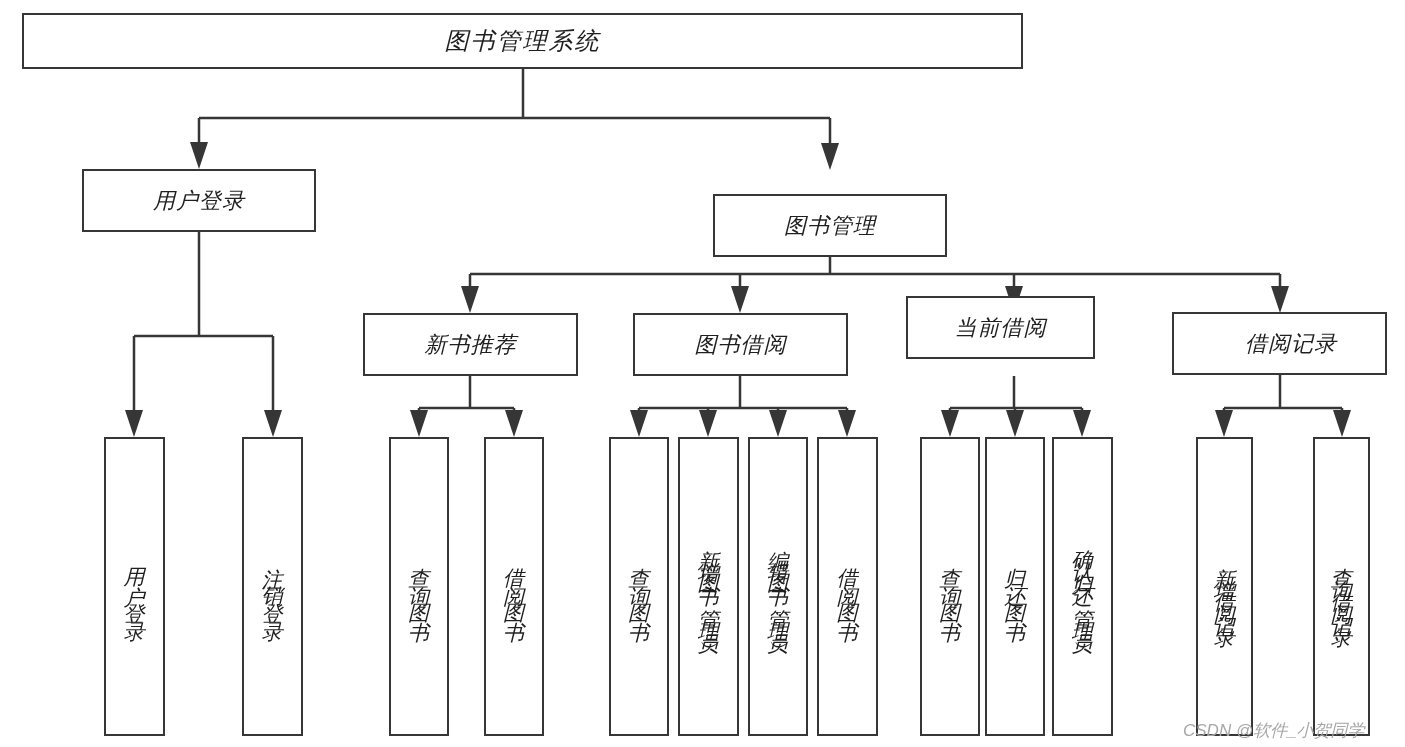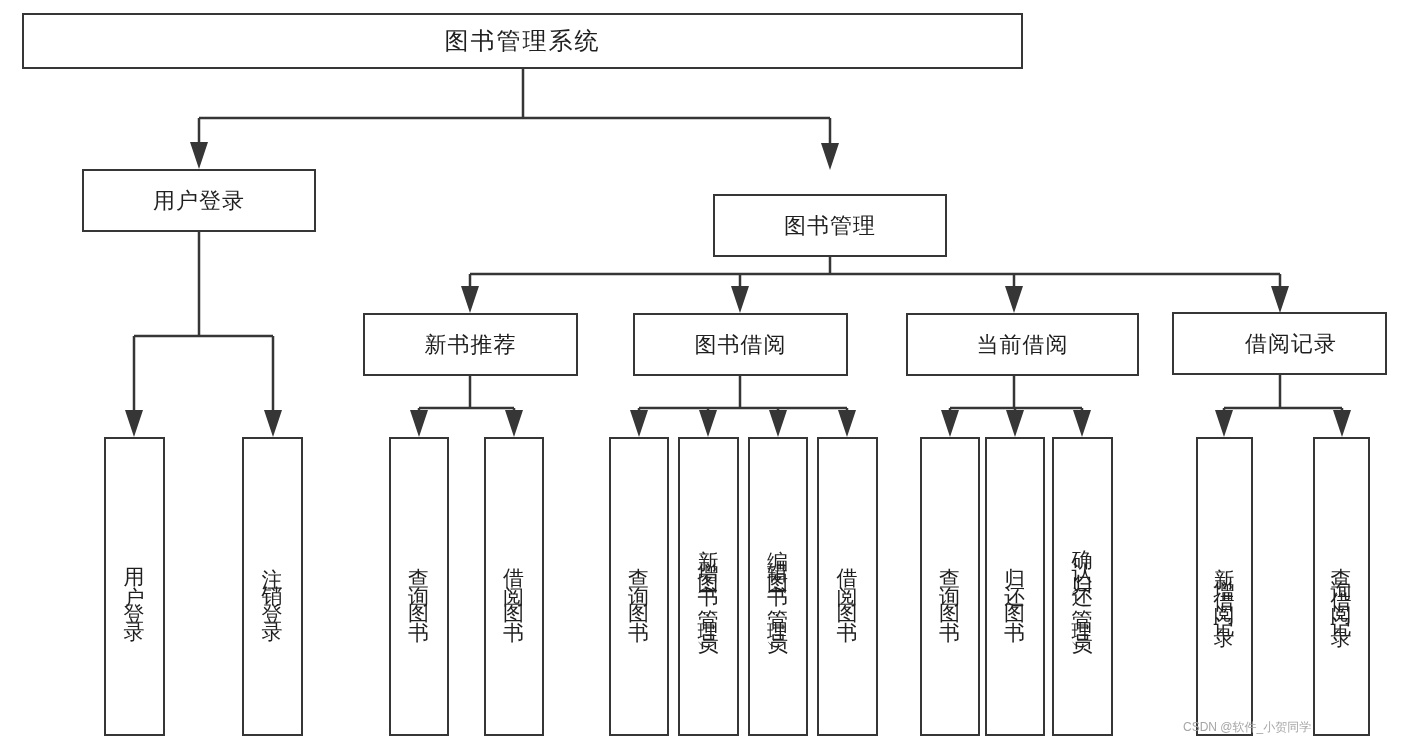--- a/index.html
+++ b/index.html
@@ -5,40 +5,40 @@
   :root{
     --line:#363636;
     --border:#363636;
     --text:#1f1f1f;
     --watermark:#a6a6a6;
     --background:#ffffff;
   }
   html,body{margin:0;padding:0;background:var(--background);}
   .canvas{
     position:relative;width:1405px;height:747px;background:var(--background);
-    font-family:"Liberation Sans","DejaVu Sans",sans-serif;overflow:hidden;
+    font-family:"Liberation Sans","DejaVu Sans",sans-serif;overflow:hidden;font-style:italic;
   }
   .connectors{position:absolute;left:0;top:0;width:1405px;height:747px;}
   .connectors .lines{fill:none;stroke:var(--line);stroke-width:2.5px;}
   .connectors .arrows{fill:var(--line);stroke:none;}
   .node{
     position:absolute;box-sizing:border-box;background:#fff;
     border:2.5px solid var(--border);color:var(--text);
     display:flex;align-items:center;justify-content:center;
   }
   .h-node{font-size:22px;letter-spacing:1px;white-space:nowrap;}
   .root-node{font-size:24px;letter-spacing:2px;}
   .v-node span{
     writing-mode:vertical-rl;text-orientation:mixed;
     font-size:21px;letter-spacing:18px;line-height:1;white-space:nowrap;
   }
   .v-node span.long{letter-spacing:12px;}
   .watermark{
     position:absolute;left:1183px;top:719px;width:222px;
-    font-size:12px;color:var(--watermark);white-space:nowrap;
+    font-size:17px;color:var(--watermark);white-space:nowrap;
   }
 </style>
 </head>
 <body>
 
 <div class="canvas">
 
   <svg class="connectors" viewBox="0 0 1405 747" xmlns="http://www.w3.org/2000/svg" aria-hidden="true">
     <path class="lines" d="
       M523 69 V118 M199 118 H830 M199 118 V146 M830 118 V148
@@ -71,21 +71,21 @@
   <div class="node h-node" style="left:713px;top:170px;width:234px;height:63px;margin-top:24px;">
     <span>图书管理</span>
   </div>
 
   <div class="node h-node" style="left:363px;top:313px;width:215px;height:63px;">
     <span>新书推荐</span>
   </div>
   <div class="node h-node" style="left:633px;top:313px;width:215px;height:63px;">
     <span>图书借阅</span>
   </div>
-  <div class="node h-node" style="left:906px;top:313px;width:233px;height:63px;">
+  <div class="node h-node" style="left:906px;top:296px;width:189px;height:63px;">
     <span>当前借阅</span>
   </div>
   <div class="node h-node" style="left:1172px;top:312px;width:215px;height:63px;padding-left:23px;">
     <span>借阅记录</span>
   </div>
 
   <div class="node v-node" style="left:104px;top:437px;width:61px;height:299px;">
     <span>用户登录</span>
   </div>
   <div class="node v-node" style="left:242px;top:437px;width:61px;height:299px;">

